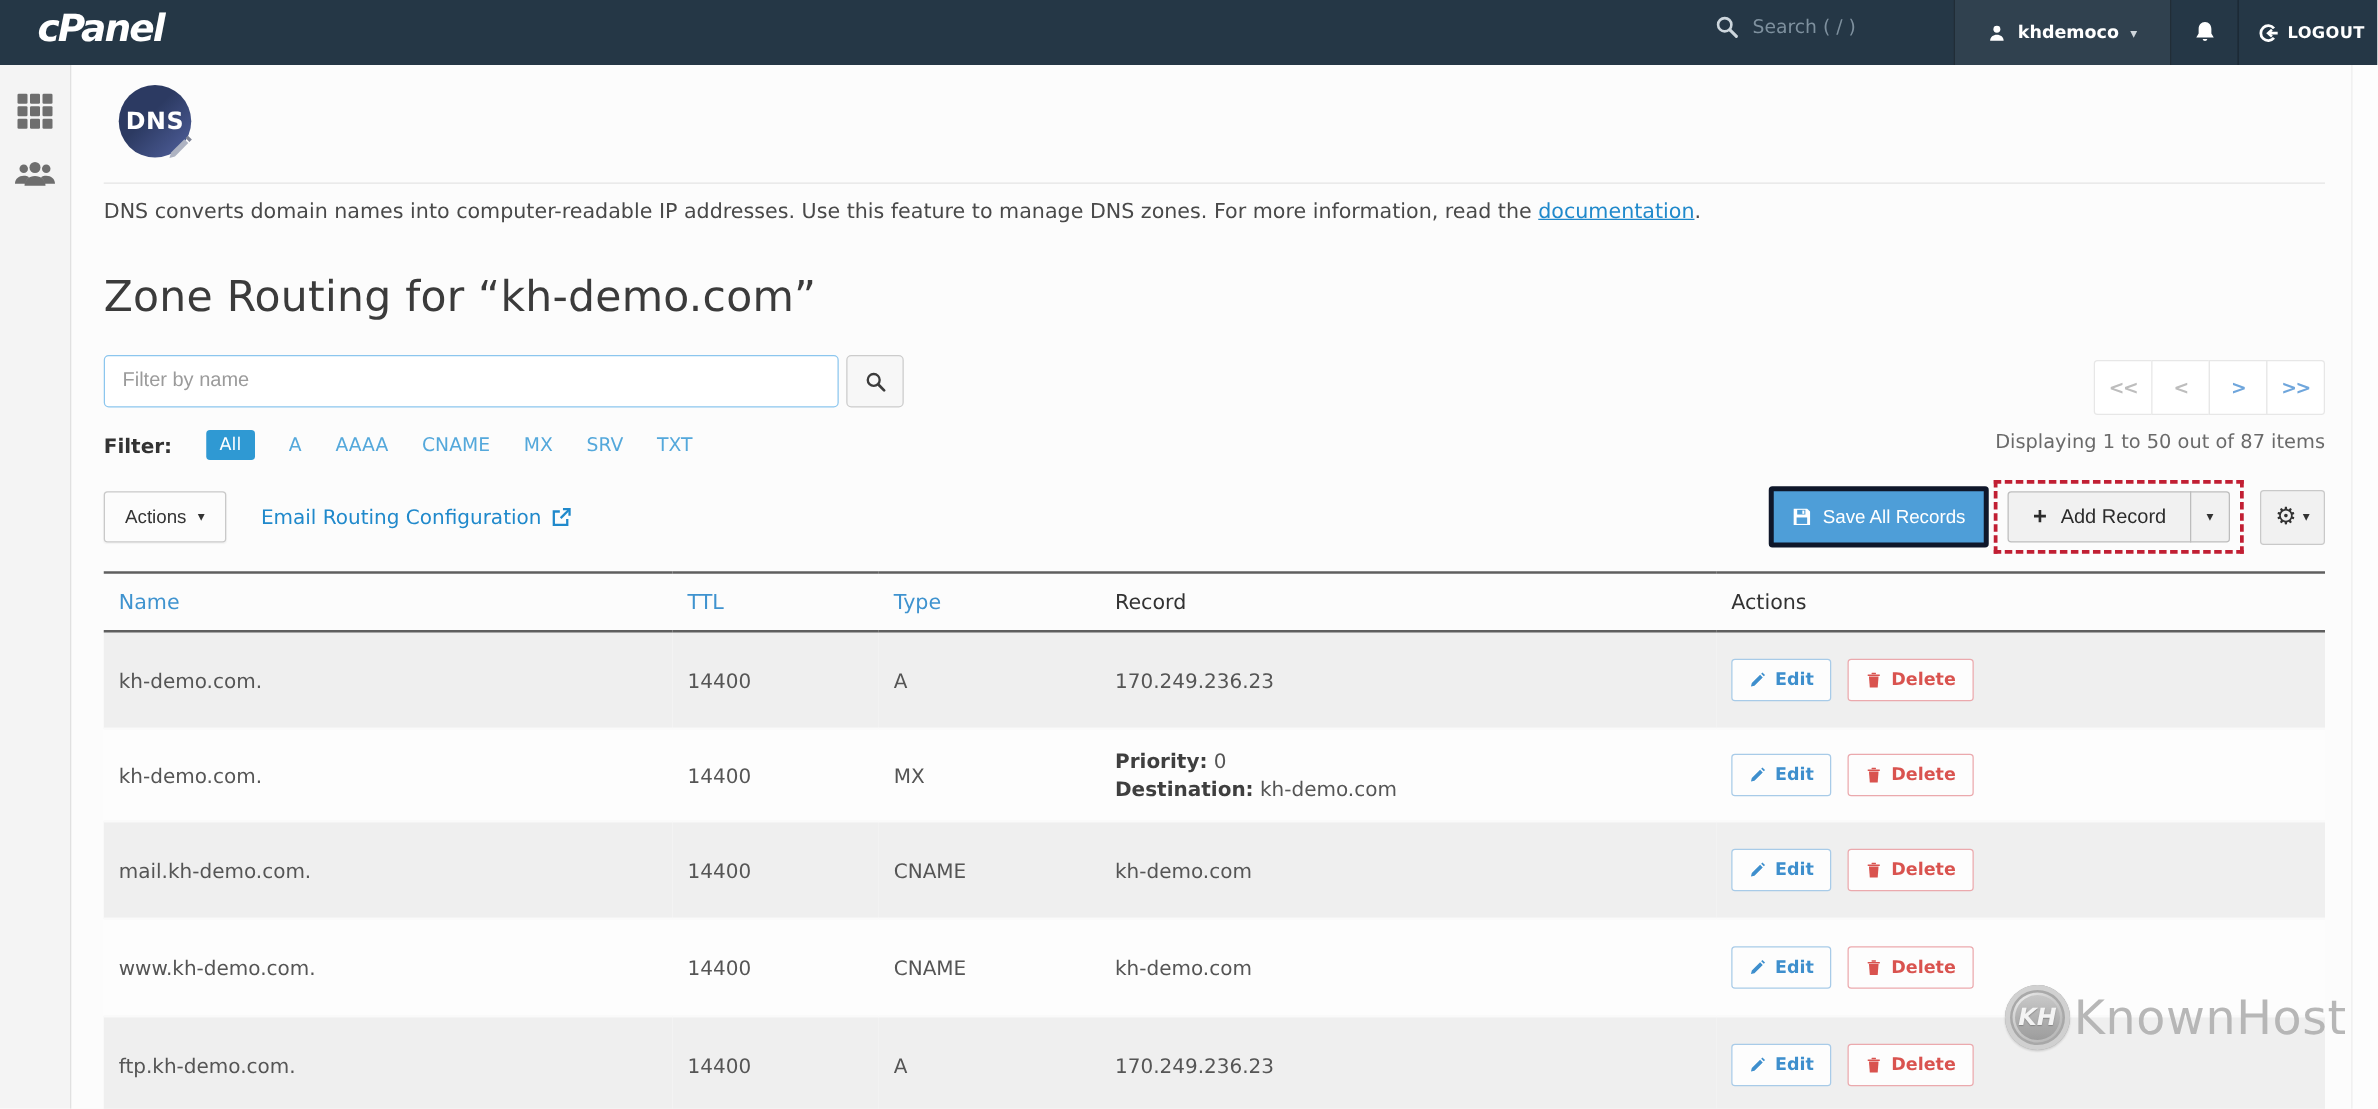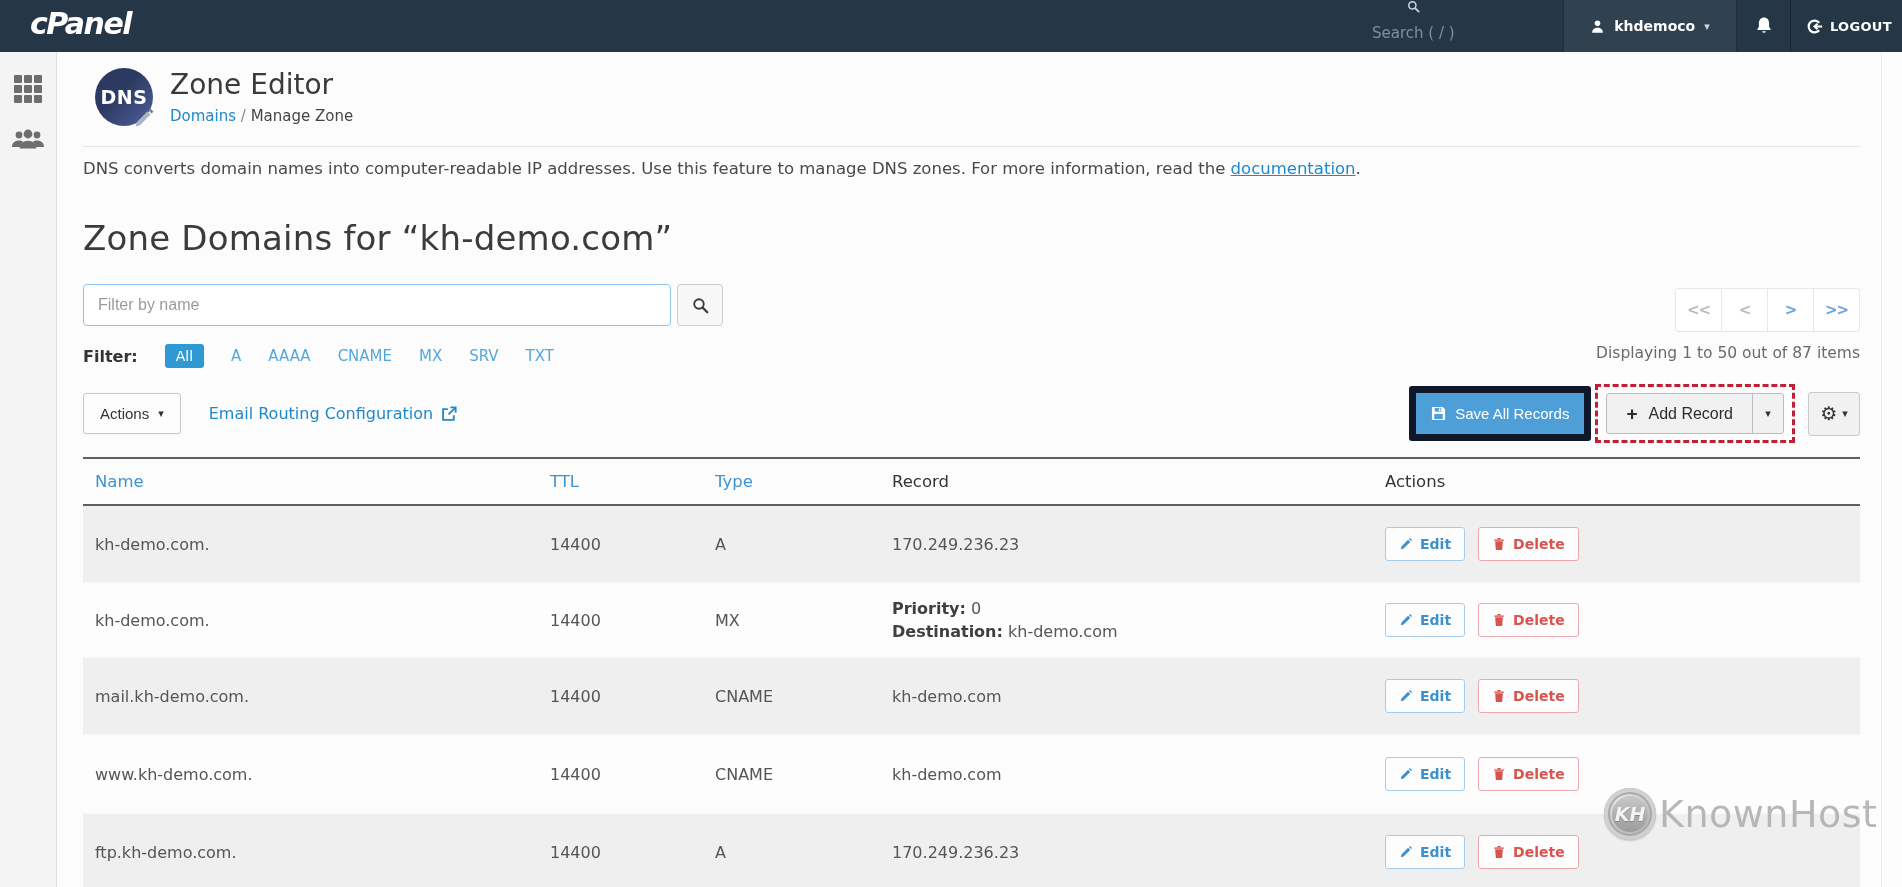--- a/index.html
+++ b/index.html
@@ -5,21 +5,21 @@
   * { box-sizing: border-box; }
   html,body { margin:0; padding:0; }
   body {
     width:1902px; height:887px; overflow:hidden; position:relative;
     font-family:"DejaVu Sans","Liberation Sans",sans-serif;
     background:#fcfcfc; color:#444;
   }
   
   .navbar { position:absolute; top:0; left:0; width:1902px; height:52px; background:#253746; z-index:40; }
   .brand { position:absolute; left:30px; top:6px; color:#fff; font-size:30px; font-weight:bold; font-style:italic; letter-spacing:-1.5px; cursor:pointer; }
-  .nav-search { position:absolute; left:1372px; top:0; height:42px; display:flex; align-items:center; gap:11px; cursor:pointer;flex-direction:column; }
+  .nav-search { position:absolute; left:1372px; top:0; height:42px; display:flex; align-items:center; gap:11px; cursor:pointer; }
   .nav-search svg { width:19px; height:19px; color:#cdd6dd; }
   .nav-search span { font-size:15px; color:#7e909e; }
   .nav-user { position:absolute; left:1563px; top:0; width:174px; height:52px; display:flex; align-items:center; justify-content:center; gap:9px;
     background:rgba(255,255,255,.05); border-left:1px solid rgba(0,0,0,.30); border-right:1px solid rgba(0,0,0,.30); color:#fff; cursor:pointer; }
   .nav-user svg { width:15px; height:15px; fill:#fff; }
   .nav-user .uname { font-size:14px; font-weight:bold; }
   .nav-caret { font-size:11px; color:#cfd6dc; }
   .nav-bell { position:absolute; left:1737px; top:0; width:54px; height:52px; display:flex; align-items:center; justify-content:center; border-right:1px solid rgba(0,0,0,.30); cursor:pointer; }
   .nav-bell svg { width:20px; height:20px; fill:#fff; }
   .nav-logout { position:absolute; left:1806px; top:0; height:52px; display:flex; align-items:center; gap:7px; color:#fff; cursor:pointer; }
@@ -73,21 +73,21 @@
   .pager button.disabled { color:#bdbdbd; }
   .pager-summary { position:absolute; top:60px; right:0; font-size:15.5px; color:#6a6a6a; }
 
   
   .toolbar { display:flex; align-items:center; margin-top:16px; position:relative; }
   .actions-btn { background:#fcfcfc; border:1px solid #c9c9c9; border-radius:3px; padding:11px 16px; font-size:15px; color:#333;
     display:flex; align-items:center; gap:9px; cursor:pointer; box-shadow:0 1px 1px rgba(0,0,0,.04); }
   .email-link { margin-left:28px; color:#2089cb; font-size:16px; display:flex; align-items:center; gap:8px; cursor:pointer; }
   .email-link svg { width:16px; height:16px; }
   .toolbar-right { margin-left:auto; display:flex; align-items:center; }
-  .save-btn { background:#4e9ed8; border:7px solid #0f172a; color:#fff; border-radius:3px; padding:12px 15px; font-size:15px;
+  .save-btn { background:#4e9ed8; border:4px solid #0f172a; color:#fff; border-radius:3px; padding:12px 15px; font-size:15px;
     display:flex; align-items:center; gap:9px; cursor:pointer; }
   .save-btn svg { width:15px; height:15px; }
   .annotation { border:3px dashed #c11f33; padding:6px 8px; margin-left:4px; }
   .split { display:flex; }
   .add-main { background:#f1f1f1; border:1px solid #bdbdbd; border-radius:3px 0 0 3px; padding:10px 19px; font-size:16px; color:#2c2c2c;
     display:flex; align-items:center; gap:11px; cursor:pointer; }
   .add-plus { font-size:19px; font-weight:bold; line-height:1; }
   .add-caret { background:#f1f1f1; border:1px solid #bdbdbd; border-left:1px solid #bdbdbd; margin-left:-1px; border-radius:0 3px 3px 0;
     width:32px; display:flex; align-items:center; justify-content:center; font-size:12px; color:#333; cursor:pointer; }
   .gear-btn { margin-left:13px; background:#f1f1f1; border:1px solid #c9c9c9; border-radius:3px; height:44px; width:52px;
@@ -197,35 +197,27 @@
   <div class="inner">
 
     <div class="page-header">
       <div class="dns-badge">
         <span>DNS</span>
         <svg class="pencil" viewBox="0 0 20 20">
           <path fill="#aeb3c2" d="M3.5 16.5l1-3.4 8.2-8.2 2.4 2.4-8.2 8.2z"></path>
           <path fill="#7d8295" d="M13.4 4.2l1.5-1.5 2.4 2.4-1.5 1.5z"></path>
         </svg>
       </div>
-      <div>
-        <h1 class="page-title">Zone Editor</h1>
-        <div class="breadcrumb">
-          <span class="bc-link">Domains</span>
-          <span>/</span>
-          <span class="bc-current">Manage Zone</span>
-        </div>
-      </div>
     </div>
 
     <hr class="divider">
 
     <p class="intro"><span>DNS converts domain names into computer-readable IP addresses. Use this feature to manage DNS zones. For more information, read the </span><a>documentation</a><span>.</span></p>
 
-    <h2 class="zone-heading">Zone Domains for “kh-demo.com”</h2>
+    <h2 class="zone-heading">Zone Routing for “kh-demo.com”</h2>
 
     <div class="controls">
       <div class="search-row">
         <input class="filter-input" type="text" placeholder="Filter by name" style="">
         <button class="search-btn">
           <svg viewBox="0 0 20 20" fill="none" stroke="currentColor">
             <circle cx="8.2" cy="8.2" r="5.6" stroke-width="2.2"></circle>
               <line x1="12.8" y1="12.8" x2="18" y2="18" stroke-width="2.6" stroke-linecap="round"></line>
           </svg>
         </button>

